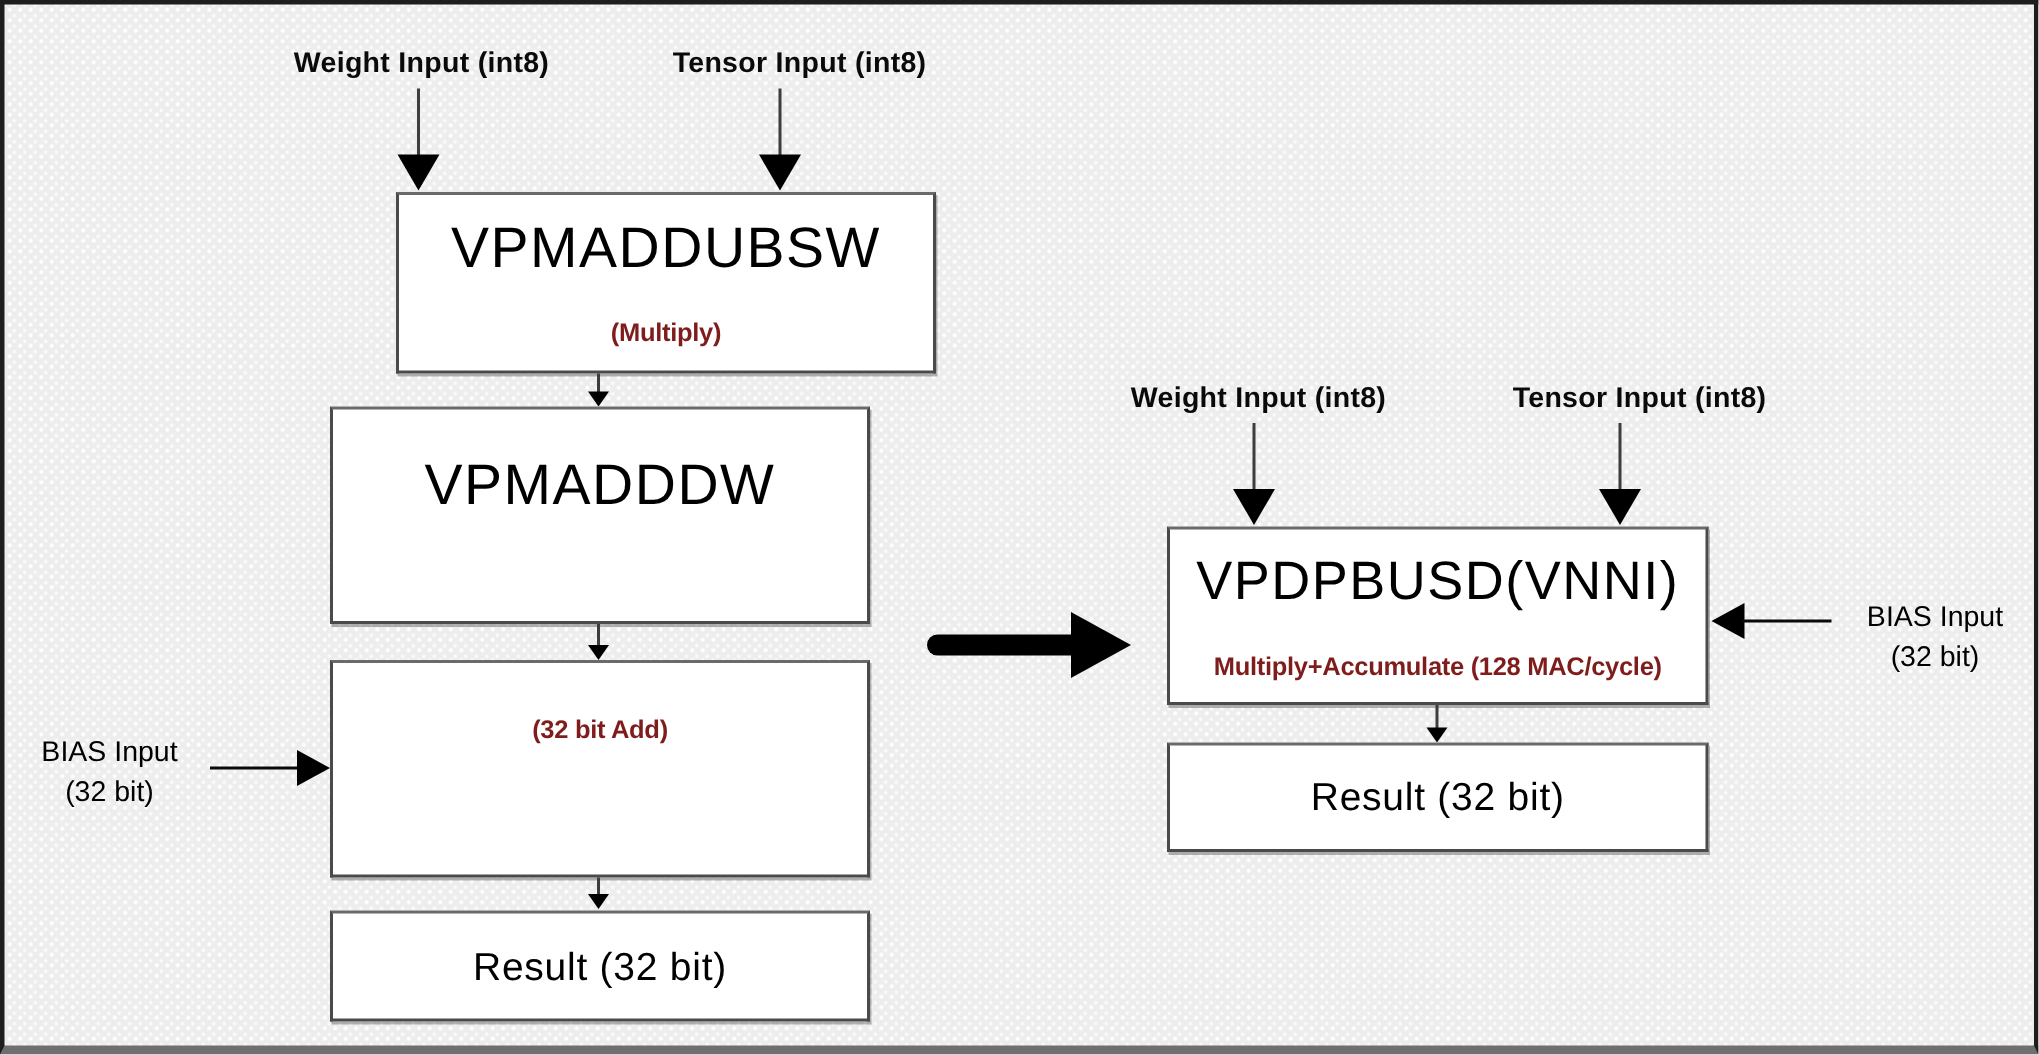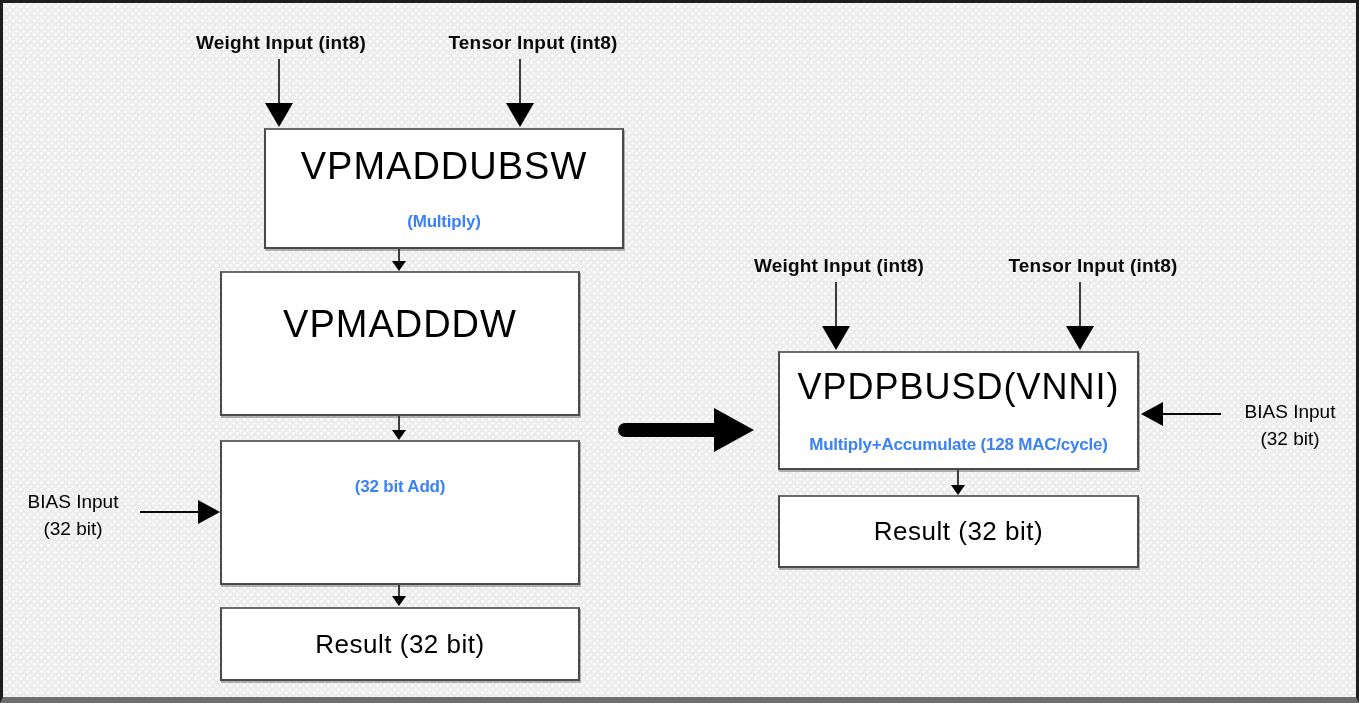--- a/index.html
+++ b/index.html
@@ -45,21 +45,21 @@
     letter-spacing:1px;
     line-height:44px;
     white-space:nowrap;
     color:#000;
   }
   .node-subtitle{
     font-size:17px;
     font-weight:700;
     letter-spacing:-0.2px;
     white-space:nowrap;
-    color:#3b82f6;
+    color:#7f1d1d;
   }
   .result-title{
     font-size:26px;
     font-weight:400;
     letter-spacing:.5px;
     white-space:nowrap;
   }
   .vline{position:absolute;width:2px;background:#3d3d3d;}
   .hline{position:absolute;height:2px;background:#0a0a0a;}
   .tri-down-big{position:absolute;width:0;height:0;

